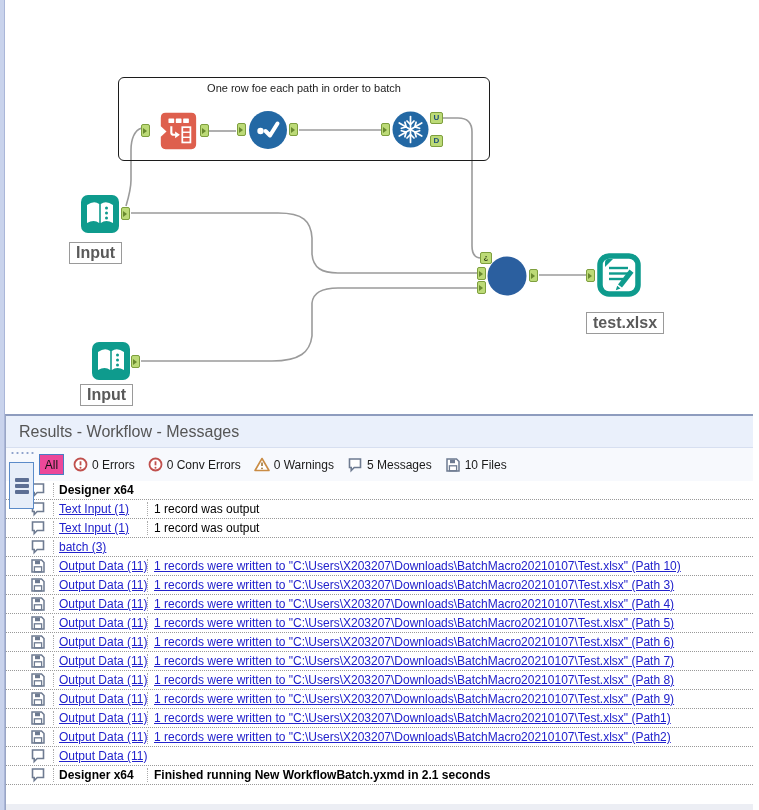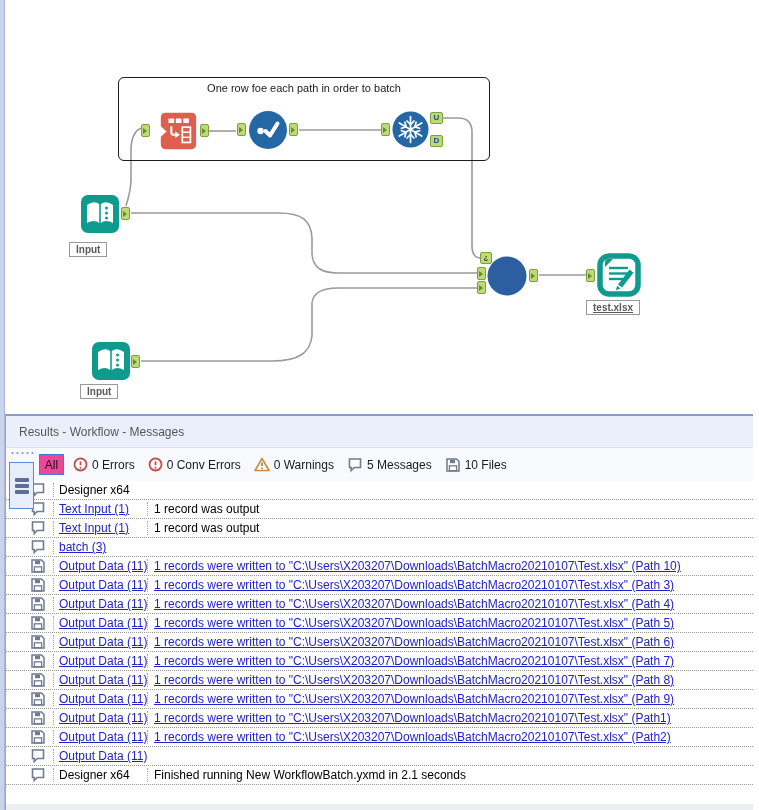--- a/index.html
+++ b/index.html
@@ -12,35 +12,35 @@
   .wires { position:absolute; left:0; top:0; width:759px; height:412px; }
   .wires path { stroke:#9b9b9b; stroke-width:1.6; fill:none; }
 
   .container-box { position:absolute; left:118px; top:77px; width:372px; height:84px;
     border:1.5px solid #1c1c1c; border-radius:6px; background:transparent; }
   .container-title { position:absolute; left:0; top:4px; width:100%; text-align:center;
     font-size:11px; color:#1c1c1c; }
 
   .tool { position:absolute; }
   .tool-label { position:absolute; border:1px solid #9a9a9a; background:#fff; color:#5a5a5a;
-    font-size:10px; font-weight:bold; padding:1px 6px; white-space:nowrap;text-align:center; }
+    font-size:16px; font-weight:bold; padding:1px 6px; white-space:nowrap;text-align:center; }
 
   .anchor { position:absolute; width:9px; height:13px; background:#bcda77;
     border:1px solid #7e9f3e; border-radius:2px; }
   .anchor::before { content:""; position:absolute; left:1px; top:2.5px; width:0; height:0;
     border-top:3px solid transparent; border-bottom:3px solid transparent; border-left:4px solid #69892f; }
   .badge { position:absolute; width:13px; height:12px; background:#bcda77; border:1px solid #7e9f3e;
     border-radius:2px; font-size:8px; font-weight:bold; color:#1e4e79;
     display:flex; align-items:center; justify-content:center; line-height:1; }
 
   
   .results { position:absolute; left:5px; top:414px; width:754px; height:396px;
     background:#fff; border-top:2px solid #8e9cbe; border-left:1px solid #9aa6c4; }
   .results-header { height:32px; background:#eaf0fb; border-bottom:1px solid #d7dff0;
-    display:flex; align-items:center; padding-left:13px; font-size:12px; color:#555; }
+    display:flex; align-items:center; padding-left:13px; font-size:16px; color:#555; }
   .results-toolbar { position:relative; height:33px; background:#f7f9fd; display:flex;
     align-items:center; padding-left:33px; }
   .grip { position:absolute; left:4px; top:3px; width:24px; height:4px;
     background-image:radial-gradient(circle, #8fa3cc 1px, transparent 1.2px);
     background-size:5px 4px; background-repeat:repeat-x; }
   .view-btn { position:absolute; left:3px; top:14px; width:25px; height:47px;
     background:#e7eef9; border:1px solid #5b8bc9; display:flex; align-items:center; justify-content:center; z-index:5; }
   .view-btn .bars { display:flex; flex-direction:column; gap:2px; }
   .view-btn .bars i { display:block; width:14px; height:4px; background:#5d6f94; border-radius:1px; }
   .all-btn { min-width:25px; height:21px; background:#ec4899; border:1px solid #4a7cc4;
@@ -50,21 +50,21 @@
   .tb-item svg { display:block; }
 
   .rows { position:relative; background:#fff; }
   .rrow { display:flex; align-items:center; height:19px; border-bottom:1px dotted #999; }
   .r-icon { width:17px; height:16px; margin-left:24px; flex:none; }
   .r-icon svg { display:block; }
   .r-tool { width:94px; margin-left:6px; border-left:1px dotted #aaa; padding-left:5px;
     font-size:12px; color:#000; white-space:nowrap; overflow:hidden; flex:none; }
   .r-msg { flex:1; border-left:1px dotted #aaa; padding-left:6px; font-size:12px; color:#000;
     white-space:nowrap; overflow:hidden; }
-  .rrow.bold .r-tool, .rrow.bold .r-msg { font-weight:normal; }
+  .rrow.bold .r-tool, .rrow.bold .r-msg { font-weight:bold; }
   .rlink { color:#2222cc; text-decoration:underline; cursor:pointer; }
   .bottom-strip { position:absolute; left:0; bottom:0; width:754px; height:6px; background:#eceef4; }
 </style>
 </head>
 <body>
 
 <div class="screen">
 
   <div class="canvas">
     <svg class="wires">
@@ -166,21 +166,21 @@
         <rect x="3" y="3" width="38" height="38" rx="9" fill="#fff" stroke="#0E9B8D" stroke-width="5.5"></rect>
         <path d="M8 14 L16 6 H11 Q8 6 8 10 Z" fill="#0E9B8D"></path>
         <line x1="12" y1="15" x2="31" y2="15" stroke="#0E9B8D" stroke-width="2.4"></line>
         <line x1="12" y1="20.5" x2="31" y2="20.5" stroke="#0E9B8D" stroke-width="2.4"></line>
         <line x1="12" y1="26" x2="26" y2="26" stroke="#0E9B8D" stroke-width="2.4"></line>
         <path d="M21 31.5 L32.5 16.5 L36.5 19.8 L25 34.5 Z" fill="#0E9B8D"></path>
         <path d="M20.2 32.8 L18.8 37.2 L23.5 35.5 Z" fill="#0E9B8D"></path>
       </svg>
     </div>
     <div class="anchor" style="left:586px; top:269px;"></div>
-    <div class="tool-label" style="left:586px; top:300px;text-decoration:underline;">test.xlsx</div>
+    <div class="tool-label" style="left:586px; top:312px;">test.xlsx</div>
   </div>
 
   <div class="edge-strip"></div>
 
   <div class="results">
     <div class="results-header">
       <span>Results - Workflow - Messages</span>
     </div>
 
     <div class="results-toolbar">

